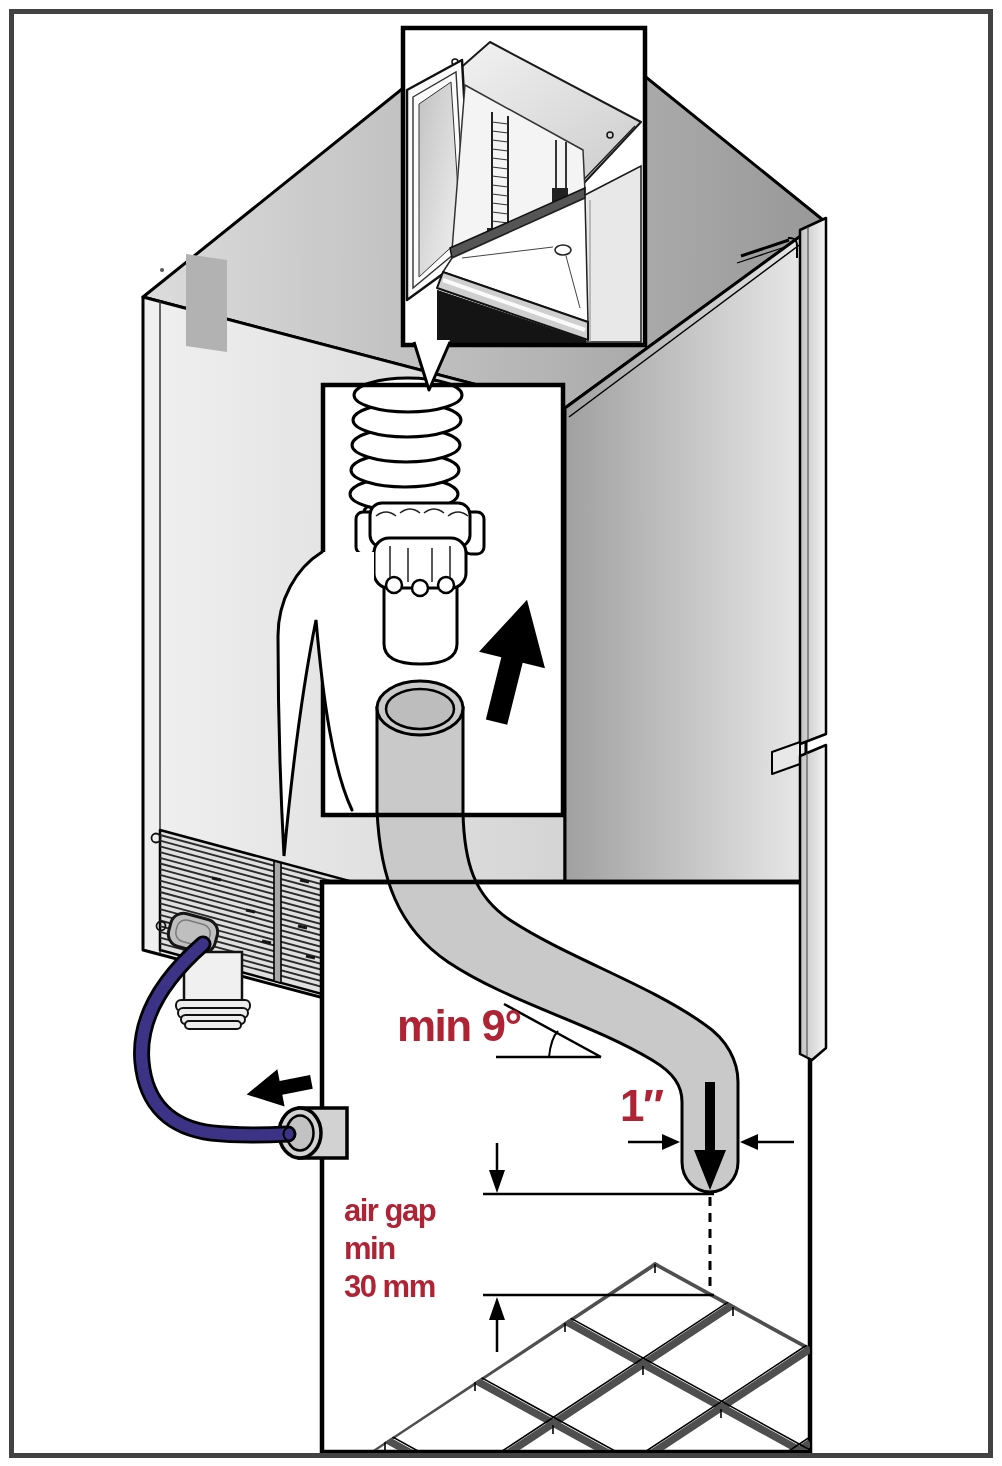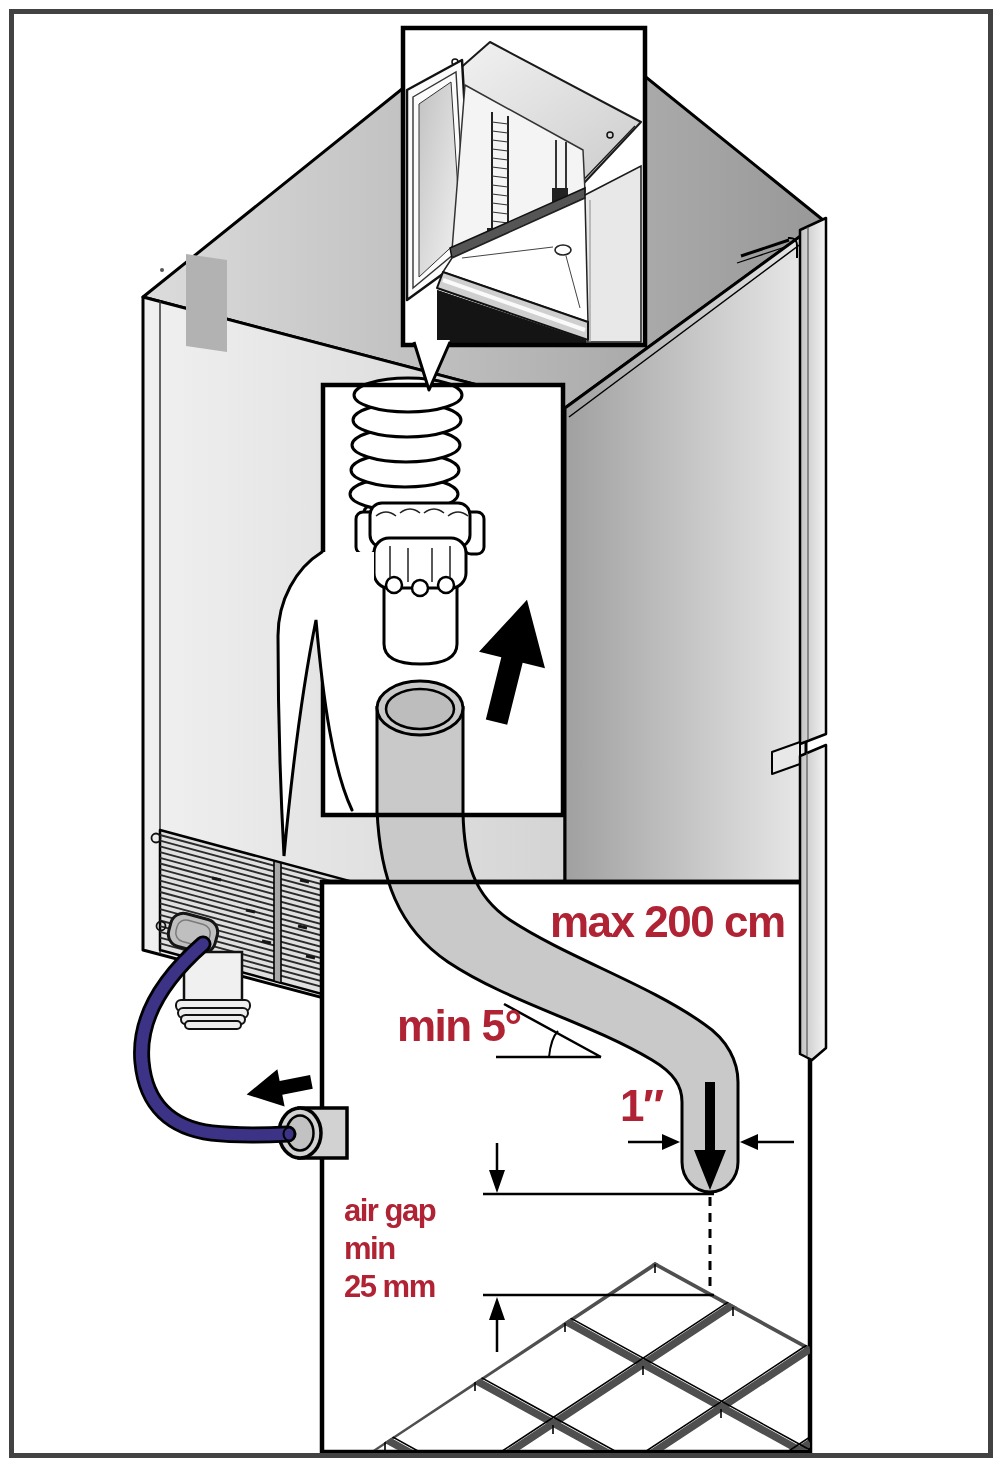--- a/index.html
+++ b/index.html
@@ -247,22 +247,21 @@
     <ellipse cx="289" cy="1134" rx="5.5" ry="6.5" fill="#3c3387" stroke="#000" stroke-width="2"></ellipse>
   </g>
 
   <g transform="rotate(-11 280 1088)">
     <path d="M 312 1081 L 312 1095 L 281 1095 L 281 1107 L 246 1088 L 281 1069 L 281 1081 Z" fill="#000"></path>
   </g>
 
   <rect x="11.5" y="11.5" width="979" height="1444" fill="none" stroke="#424242" stroke-width="5"></rect>
 </svg>
 
-<div class="red-label" style="left:550px;top:900px;">max 200 cm</div>
-<div class="red-label" style="left:397px;top:1004px;">min 5°</div>
+<div class="red-label" style="left:397px;top:1004px;">min 9°</div>
 <div class="red-label" style="left:620px;top:1084px;">1″</div>
 <div class="red-label block" style="left:344px;top:1192px;">
   <div>air gap</div>
   <div>min</div>
-  <div>25 mm</div>
+  <div>30 mm</div>
 </div>
 
 </div>
 
 </body></html>

